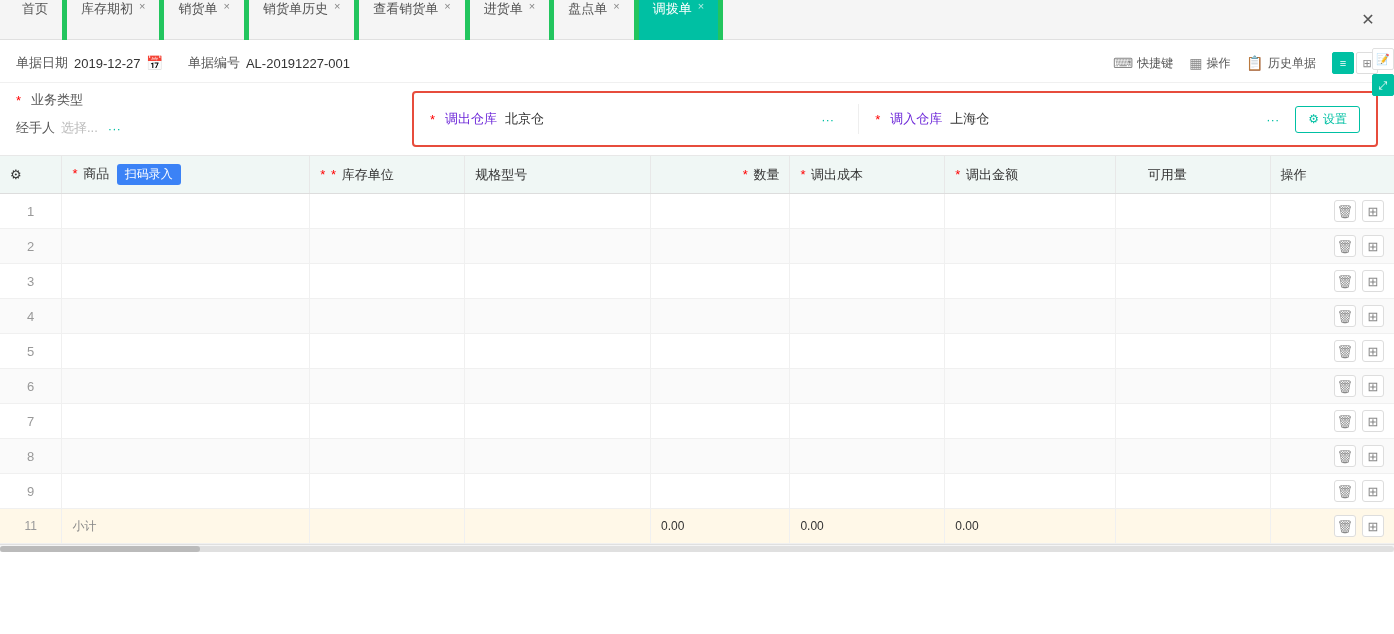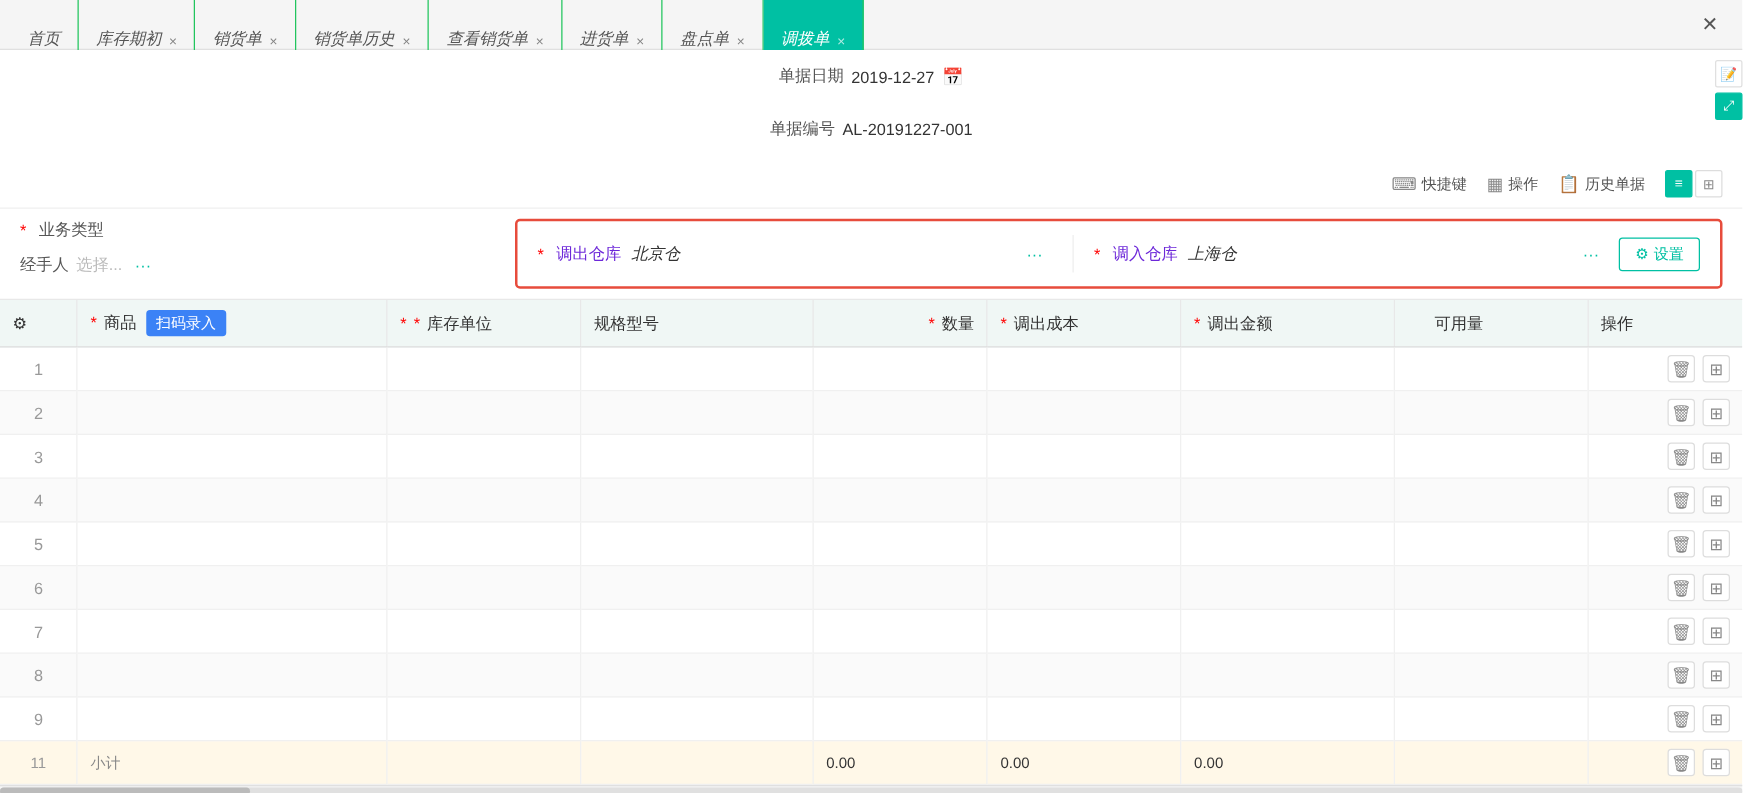--- a/index.html
+++ b/index.html
@@ -5,43 +5,42 @@
     * { box-sizing: border-box; margin: 0; padding: 0; }
     body { font-family: 'Microsoft YaHei', Arial, sans-serif; font-size: 13px; background: #fff; color: #333; overflow: hidden; }
 
     
     .tab-bar {
       display: flex; align-items: center; height: 40px;
       border-bottom: 1px solid #e0e0e0; background: #f5f5f5;
       padding: 0 8px; position: relative;
     }
     .tab-item {
-      display: flex; align-items: flex-end; padding: 0 14px; height: 40px;
+      display: flex; align-items: flex-start; padding: 0 14px; height: 40px;
       cursor: pointer; font-size: 13px; color: #555; white-space: nowrap;
-      border-right: 1px solid #22c55e;
-      font-style: italic;
+      border-right: 5px solid #22c55e;
     }
     .tab-item:first-child { border-left: none; }
     .tab-item.active {
       background: #00c0a3; color: #fff; font-weight: 500;
     }
     .tab-item .close-btn {
       margin-left: 6px; color: inherit; opacity: 0.7; cursor: pointer; font-size: 11px;
     }
     .tab-item.active .close-btn { color: #fff; }
     .window-close {
       margin-left: auto; width: 36px; height: 40px; display: flex;
       align-items: center; justify-content: center; cursor: pointer;
       font-size: 16px; color: #555;
     }
 
     
     .form-header {
       display: flex; align-items: center; padding: 12px 16px 8px;
-      border-bottom: 1px solid #f0f0f0; gap: 24px; flex-direction: column;
+      border-bottom: 1px solid #f0f0f0; gap: 24px;
     }
     .form-field { display: flex; align-items: center; gap: 6px; }
     .field-label { color: #555; font-size: 13px; }
     .field-value { color: #333; font-size: 13px; font-weight: 500; }
     .calendar-icon { color: #00c0a3; cursor: pointer; font-size: 14px; }
     .header-actions {
       margin-left: auto; display: flex; align-items: center; gap: 16px;
     }
     .header-action-btn {
       display: flex; align-items: center; gap: 4px; color: #555;
@@ -83,21 +82,21 @@
     
     .warehouse-section {
       flex: 1; border: 2px solid #e74c3c; border-radius: 4px;
       padding: 10px 16px; display: flex; align-items: center; gap: 8px;
       background: #fff;
     }
     .warehouse-field {
       display: flex; align-items: center; gap: 8px; flex: 1;
     }
     .warehouse-label { color: #6d28d9; white-space: nowrap; }
-    .warehouse-value { color: #333; font-weight: 500; font-style: italic; }
+    .warehouse-value { color: #333; font-weight: 500; }
     .warehouse-dots { color: #00c0a3; cursor: pointer; margin-left: auto; padding: 0 8px; }
     .warehouse-divider { width: 1px; height: 30px; background: #eee; margin: 0 8px; }
 
     
     .settings-btn {
       border: 1px solid #00c0a3; color: #00c0a3; background: #fff;
       padding: 4px 12px; border-radius: 3px; cursor: pointer;
       font-size: 12px; display: flex; align-items: center; gap: 4px;
       white-space: nowrap;
     }

